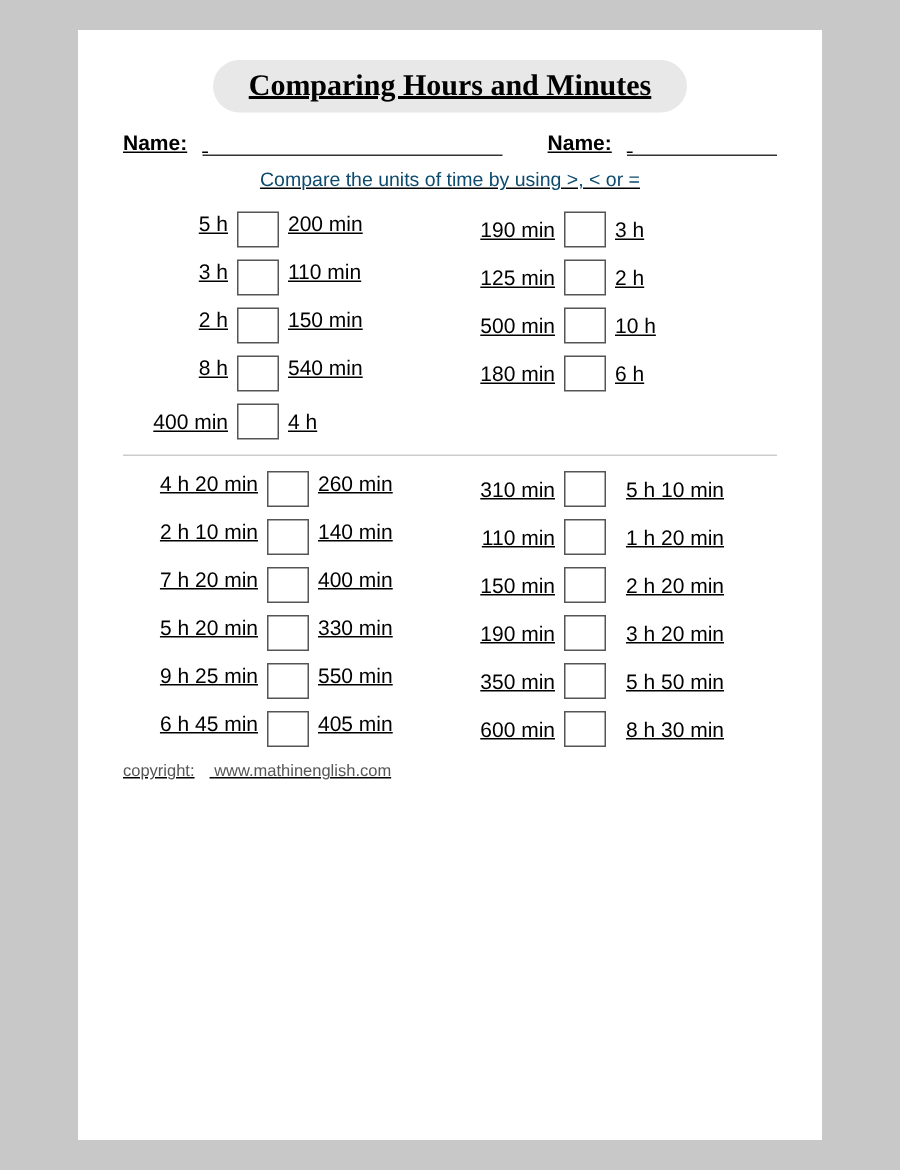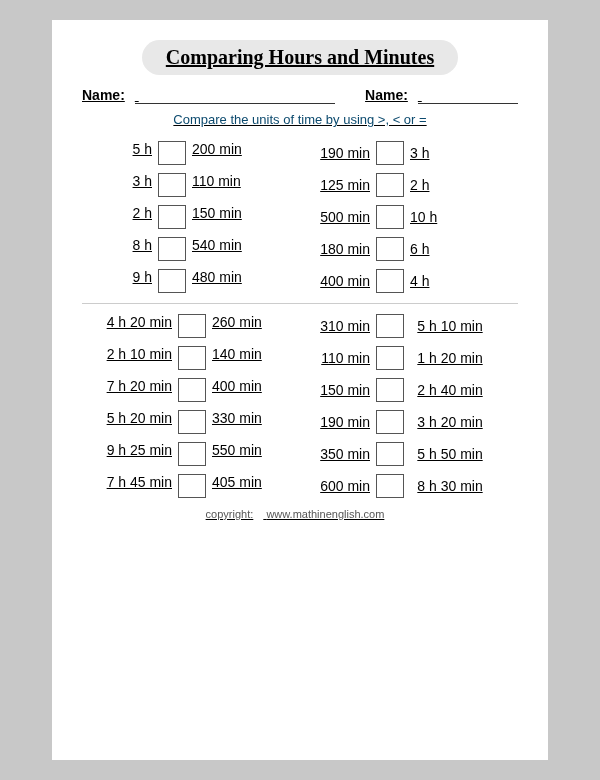--- a/index.html
+++ b/index.html
@@ -90,21 +90,20 @@
     .val-right-end {
       min-width: 40px;
       text-align: left;
     }
     .divider {
       border: none;
       border-top: 1px solid #ccc;
       margin: 10px 0;
     }
     .copyright {
-      text-align: center;
       font-size: 11px;
       color: #555;
       margin-top: 10px;
     }
     .copyright span { margin-right: 10px; }
 
     
     .compound-left {
       min-width: 90px;
       text-align: right;
@@ -175,25 +174,20 @@
       <span class="box"></span>
       <span class="val2">540 min</span>
     </div>
     <div class="cell-right">
       <span class="val val-left">180 min</span>
       <span class="box"></span>
       <span class="val-right-end">6 h</span>
     </div>
   </div>
       <div class="row">
-    <div class="cell-left">
-      <span class="val val-left">9 h</span>
-      <span class="box"></span>
-      <span class="val2">480 min</span>
-    </div>
     <div class="cell-right">
       <span class="val val-left">400 min</span>
       <span class="box"></span>
       <span class="val-right-end">4 h</span>
     </div>
   </div>
     </div>
 
   <hr class="divider">
 
@@ -224,21 +218,21 @@
   </div>
       <div class="row">
     <div class="cell-left">
       <span class="val compound-left">7 h  20 min</span>
       <span class="box"></span>
       <span class="val2">400 min</span>
     </div>
     <div class="cell-right">
       <span class="val val-left">150 min</span>
       <span class="box"></span>
-      <span class="compound-right-end">2 h  40 min</span>
+      <span class="compound-right-end">2 h  20 min</span>
     </div>
   </div>
       <div class="row">
     <div class="cell-left">
       <span class="val compound-left">5 h  20 min</span>
       <span class="box"></span>
       <span class="val2">330 min</span>
     </div>
     <div class="cell-right">
       <span class="val val-left">190 min</span>
@@ -253,21 +247,21 @@
       <span class="val2">550 min</span>
     </div>
     <div class="cell-right">
       <span class="val val-left">350 min</span>
       <span class="box"></span>
       <span class="compound-right-end">5 h  50 min</span>
     </div>
   </div>
       <div class="row">
     <div class="cell-left">
-      <span class="val compound-left">7 h  45 min</span>
+      <span class="val compound-left">6 h  45 min</span>
       <span class="box"></span>
       <span class="val2">405 min</span>
     </div>
     <div class="cell-right">
       <span class="val val-left">600 min</span>
       <span class="box"></span>
       <span class="compound-right-end">8 h  30 min</span>
     </div>
   </div>
     </div>

